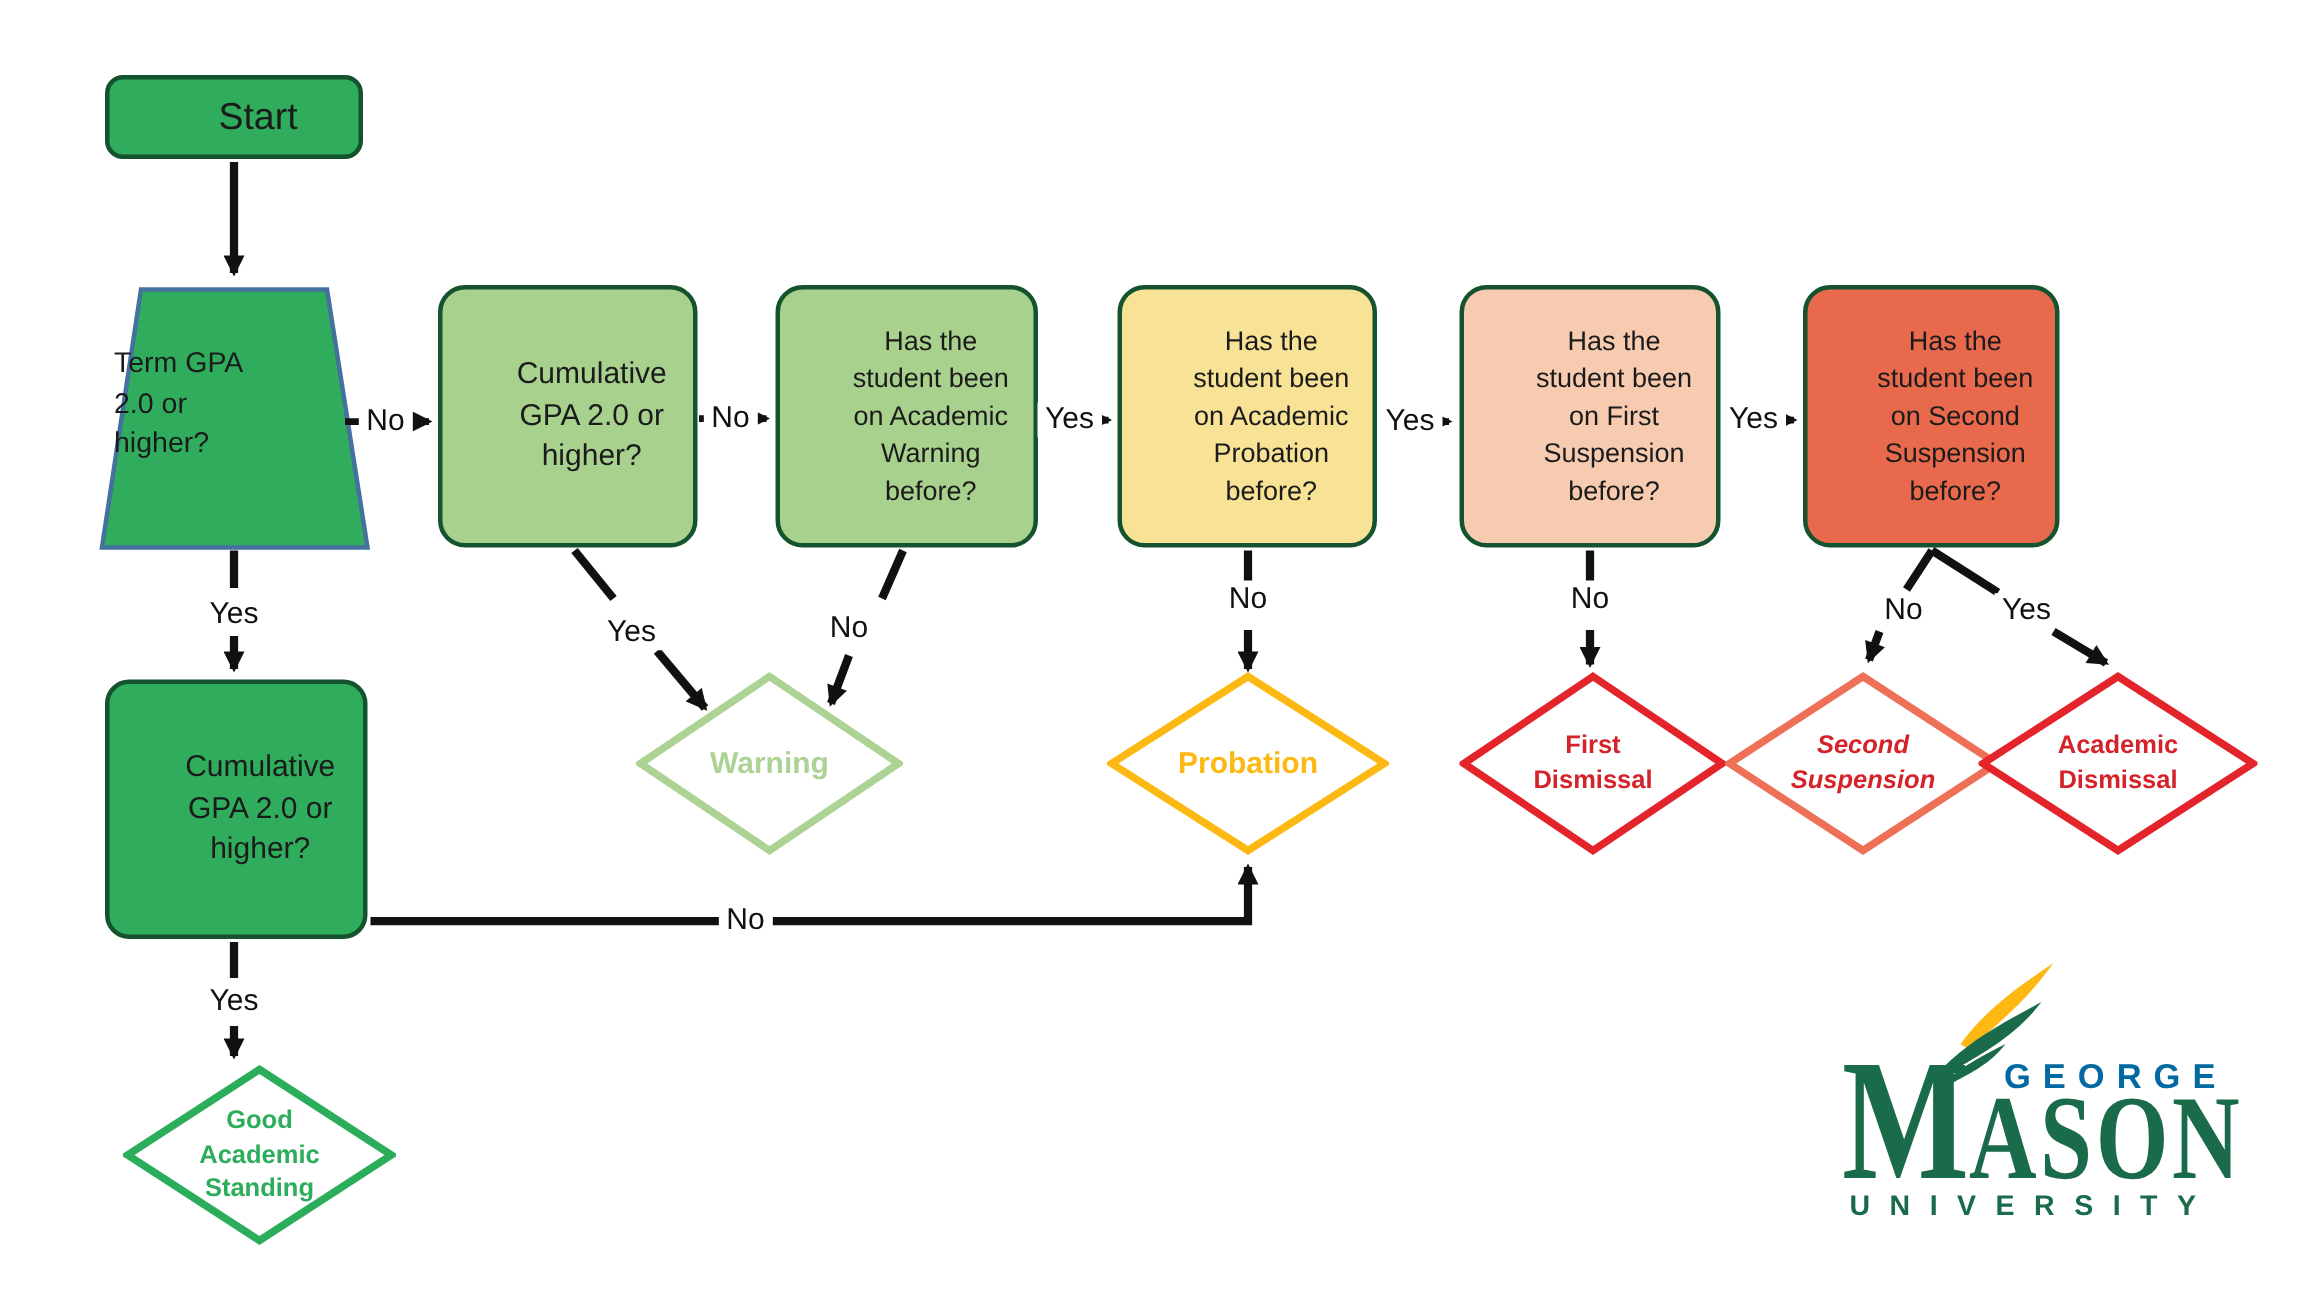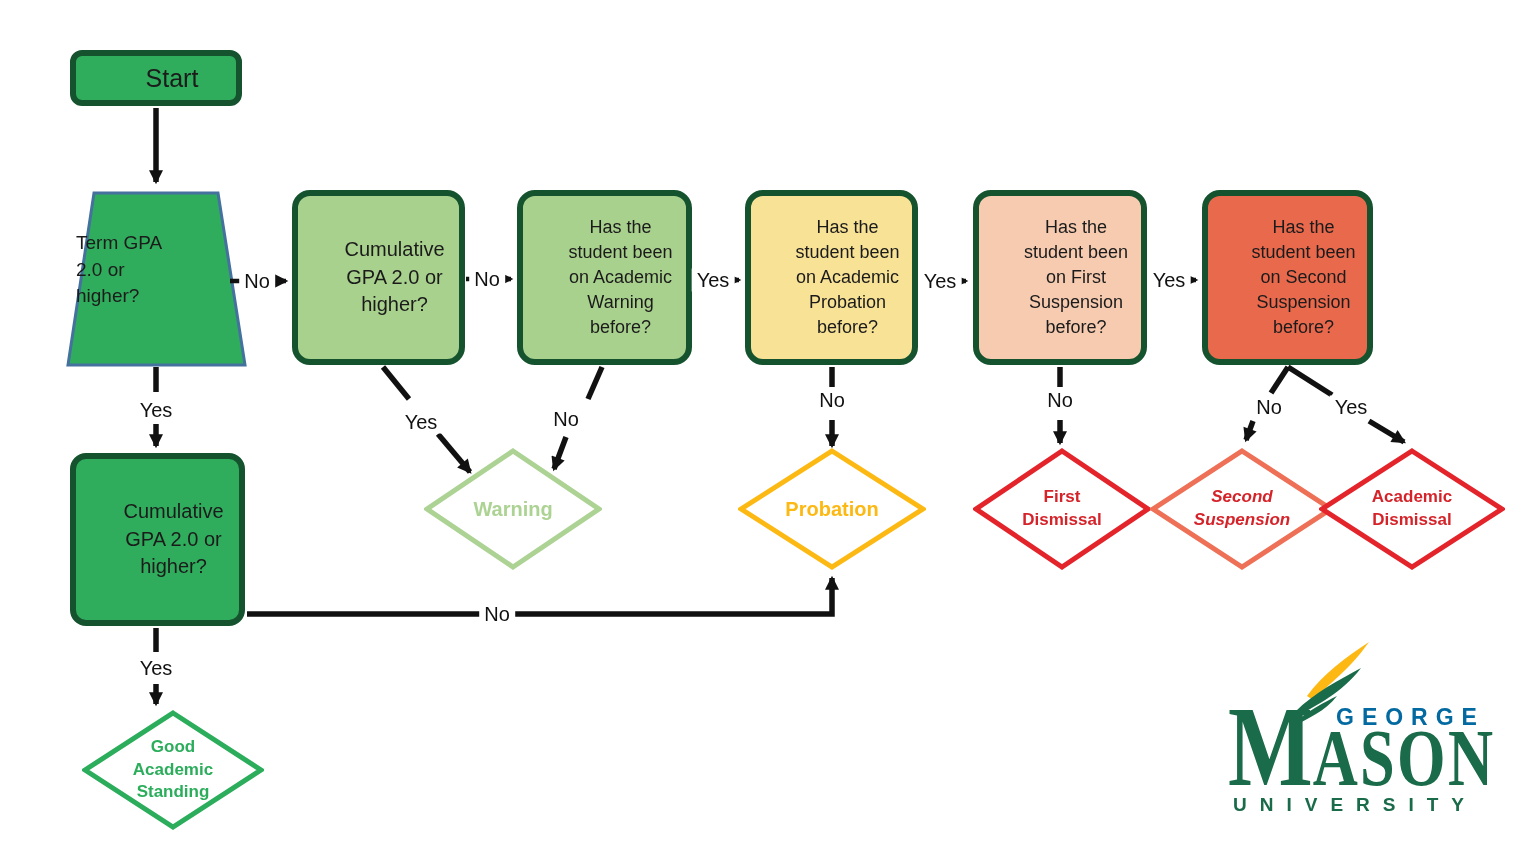--- a/index.html
+++ b/index.html
@@ -5,21 +5,21 @@
   html,body{margin:0;padding:0;}
   body{font-family:"Liberation Sans",sans-serif;}
   #canvas{position:relative;width:1536px;height:864px;background:#ffffff;overflow:hidden;}
 
   .title{position:absolute;left:380px;top:58px;width:940px;text-align:center;
          font-size:47px;font-weight:400;letter-spacing:-1px;color:#1a1a1a;}
 
   .node{position:absolute;display:flex;align-items:center;justify-content:center;
         text-align:center;white-space:pre-line;font-size:20px;line-height:1.38;
         color:#1b1b1b;box-sizing:border-box;z-index:2;}
-  .boxed{border:6px solid #14532d;padding-left:32px;}
+  .boxed{border:3px solid #14532d;padding-left:32px;}
   .green-fill{background:#2FAD5C;}
   .lgreen-fill{background:#A9D18E;}
   .yellow-fill{background:#F8E296;}
   .salmon-fill{background:#F6CBB0;}
   .redorange-fill{background:#E9694D;}
   .r18{border-radius:18px;}
   .r12{border-radius:12px;}
   .r16{border-radius:16px;}
 
   .start-text{font-size:25px;}

